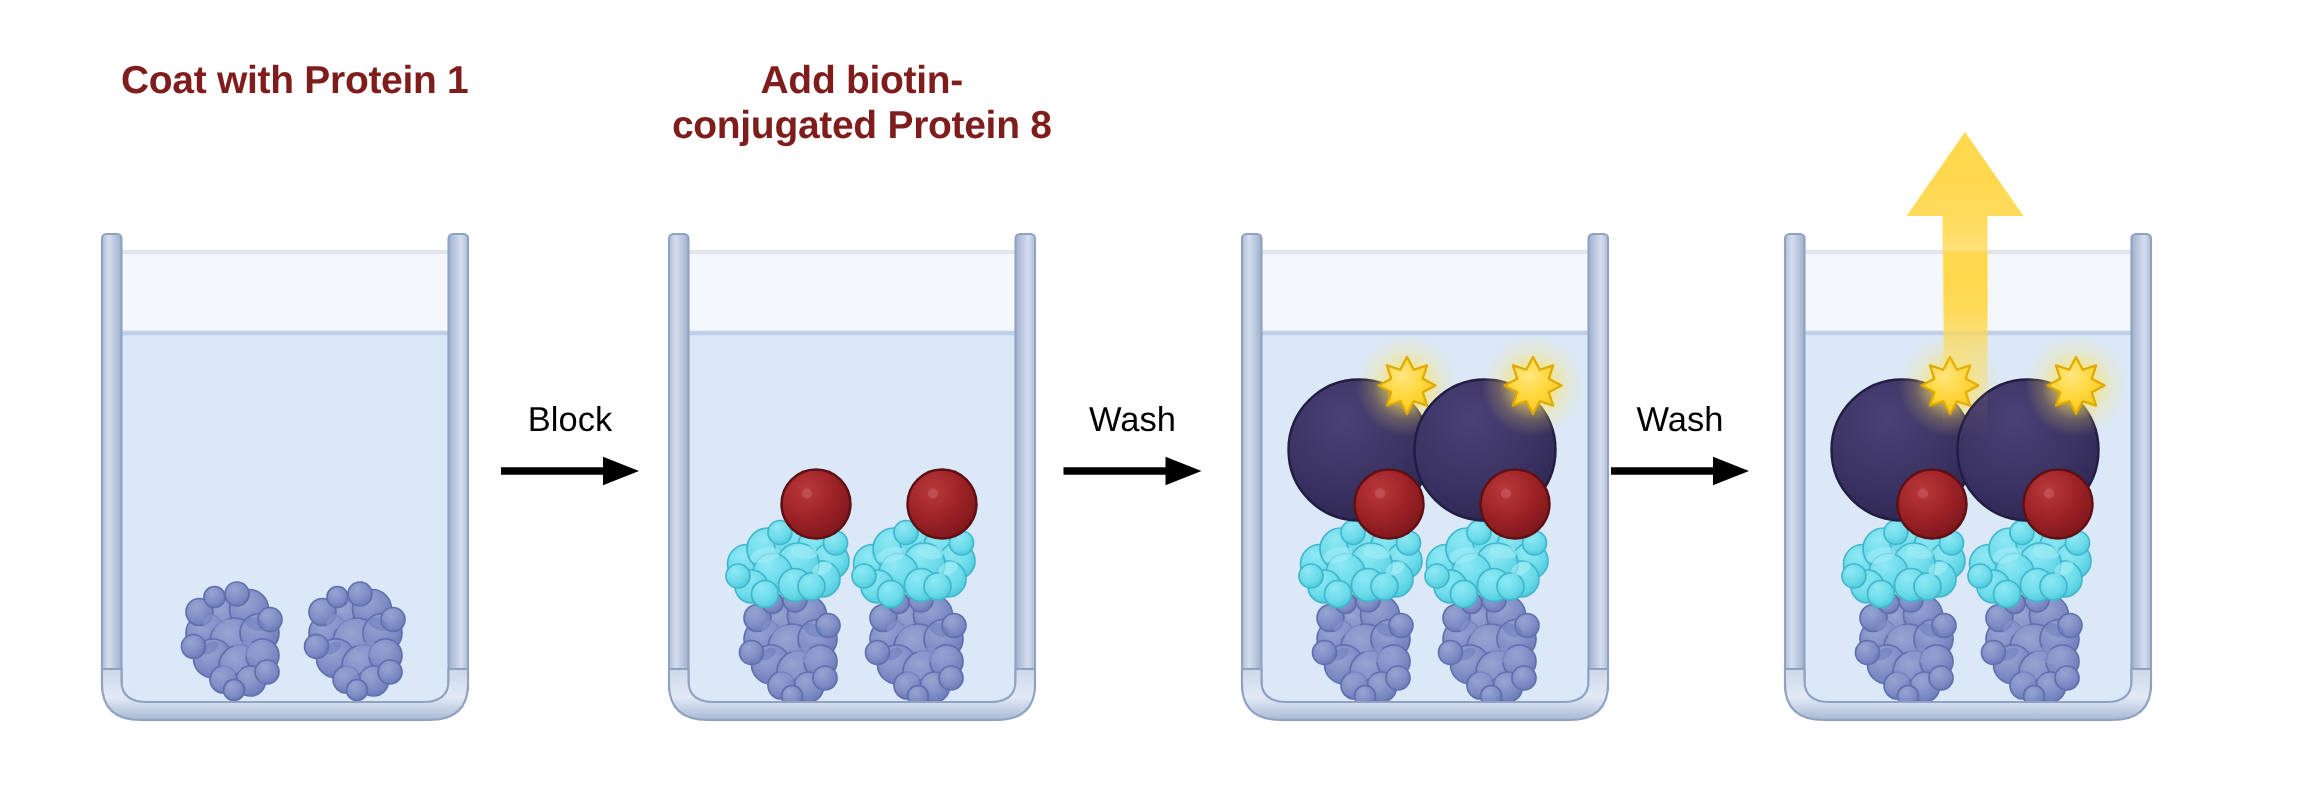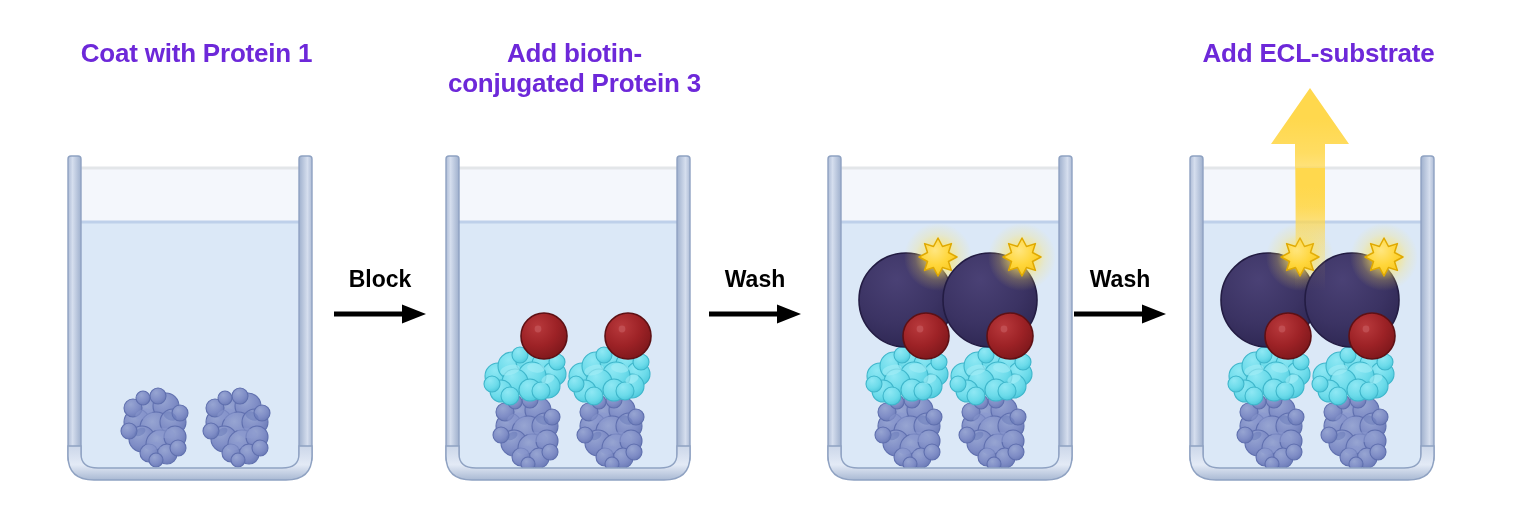--- a/index.html
+++ b/index.html
@@ -28,21 +28,21 @@
     width: 380px;
     height: 526px;
   }
   .step-title {
     position: absolute;
     left: 13px; right: 0;
     top: 38px;
     text-align: center;
     font-size: 26px;
     font-weight: bold;
-    color: #6d28d9;
+    color: #7f1d1d;
     line-height: 1.17;
     letter-spacing: -0.2px;
     white-space: pre-line;
   }
 
   
   .well {
     position: absolute;
     left: 50%;
     transform: translateX(-50%);
@@ -58,21 +58,21 @@
     top: 0;
     width: 130px;
     height: 526px;
   }
   .trans-label {
     position: absolute;
     left: 0; right: 0;
     top: 266px;
     text-align: center;
     font-size: 23px;
-    font-weight: bold;
+    font-weight: normal;
     color: #000000;
   }
   .trans-arrow {
     position: absolute;
     left: 50%;
     transform: translateX(-50%);
     top: 302px;
     width: 96px;
     height: 24px;
   }
@@ -262,21 +262,21 @@
     <div class="trans-arrow">
       <svg viewBox="0 0 96 24" aria-hidden="true">
         <line x1="2" y1="12" x2="76" y2="12" stroke="#000" stroke-width="5"></line>
         <path d="M94,12 L70,2.5 L70,21.5 Z" fill="#000"></path>
       </svg>
     </div>
   </div>
 
   <div class="step" style="left:378px;">
     <div class="step-title">Add biotin-
-conjugated Protein 3</div>
+conjugated Protein 8</div>
     <div class="well">
       <svg viewBox="0 0 256 340">
         <path d="M16,18 L16,300 Q16,318 34,318 L222,318 Q240,318 240,300 L240,18 Z" fill="#dbe8f7"></path>
         <rect x="16" y="18" width="224" height="54" fill="#f4f7fc"></rect>
         <line x1="16" y1="18" x2="240" y2="18" stroke="#e3e6e9" stroke-width="3"></line>
         <line x1="16" y1="72" x2="240" y2="72" stroke="#bed0ea" stroke-width="3"></line>
 
         <g>
           <g transform="translate(52,240)">
               <use href="#prot1"></use>
@@ -373,21 +373,20 @@
     <div class="trans-label">Wash</div>
     <div class="trans-arrow">
       <svg viewBox="0 0 96 24" aria-hidden="true">
         <line x1="2" y1="12" x2="76" y2="12" stroke="#000" stroke-width="5"></line>
         <path d="M94,12 L70,2.5 L70,21.5 Z" fill="#000"></path>
       </svg>
     </div>
   </div>
 
   <div class="step" style="left:1122px;">
-    <div class="step-title">Add ECL-substrate</div>
 
     <div class="well">
       <svg viewBox="0 0 256 340">
         <path d="M16,18 L16,300 Q16,318 34,318 L222,318 Q240,318 240,300 L240,18 Z" fill="#dbe8f7"></path>
         <rect x="16" y="18" width="224" height="54" fill="#f4f7fc"></rect>
         <line x1="16" y1="18" x2="240" y2="18" stroke="#e3e6e9" stroke-width="3"></line>
         <line x1="16" y1="72" x2="240" y2="72" stroke="#bed0ea" stroke-width="3"></line>
 
         <g>
           <rect x="112" y="18" width="29" height="120" fill="url(#gEcl)"></rect>

